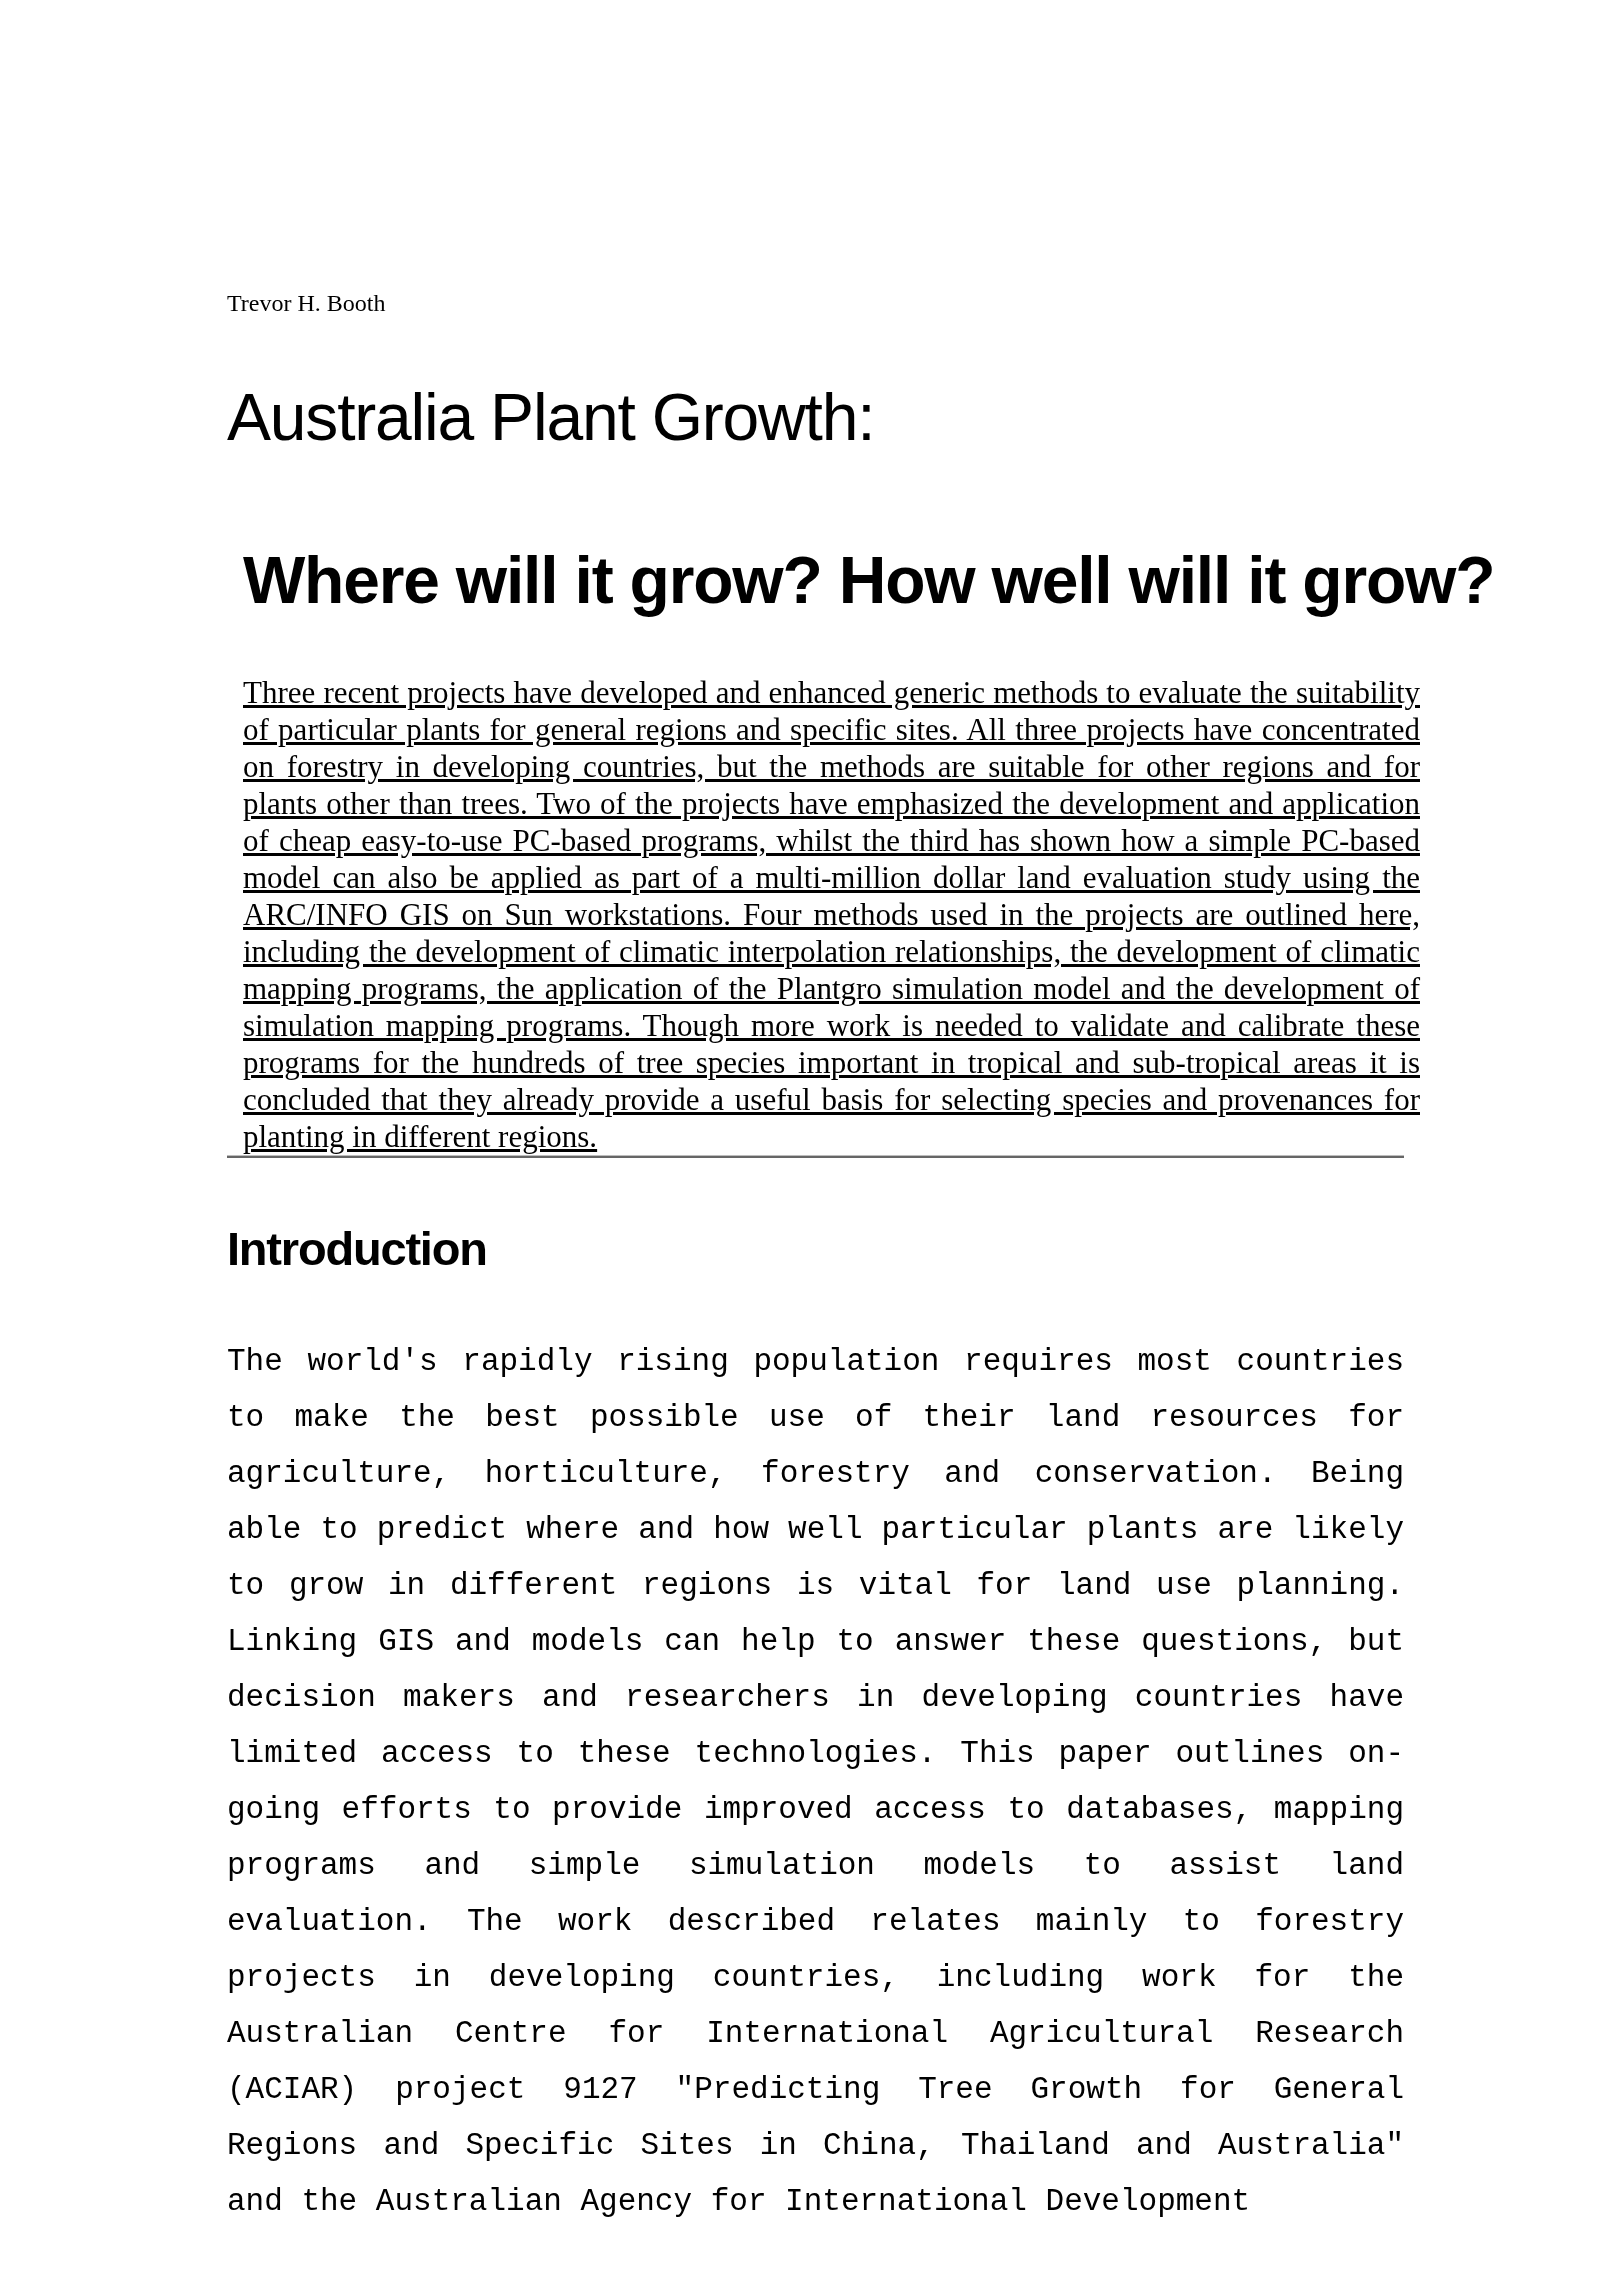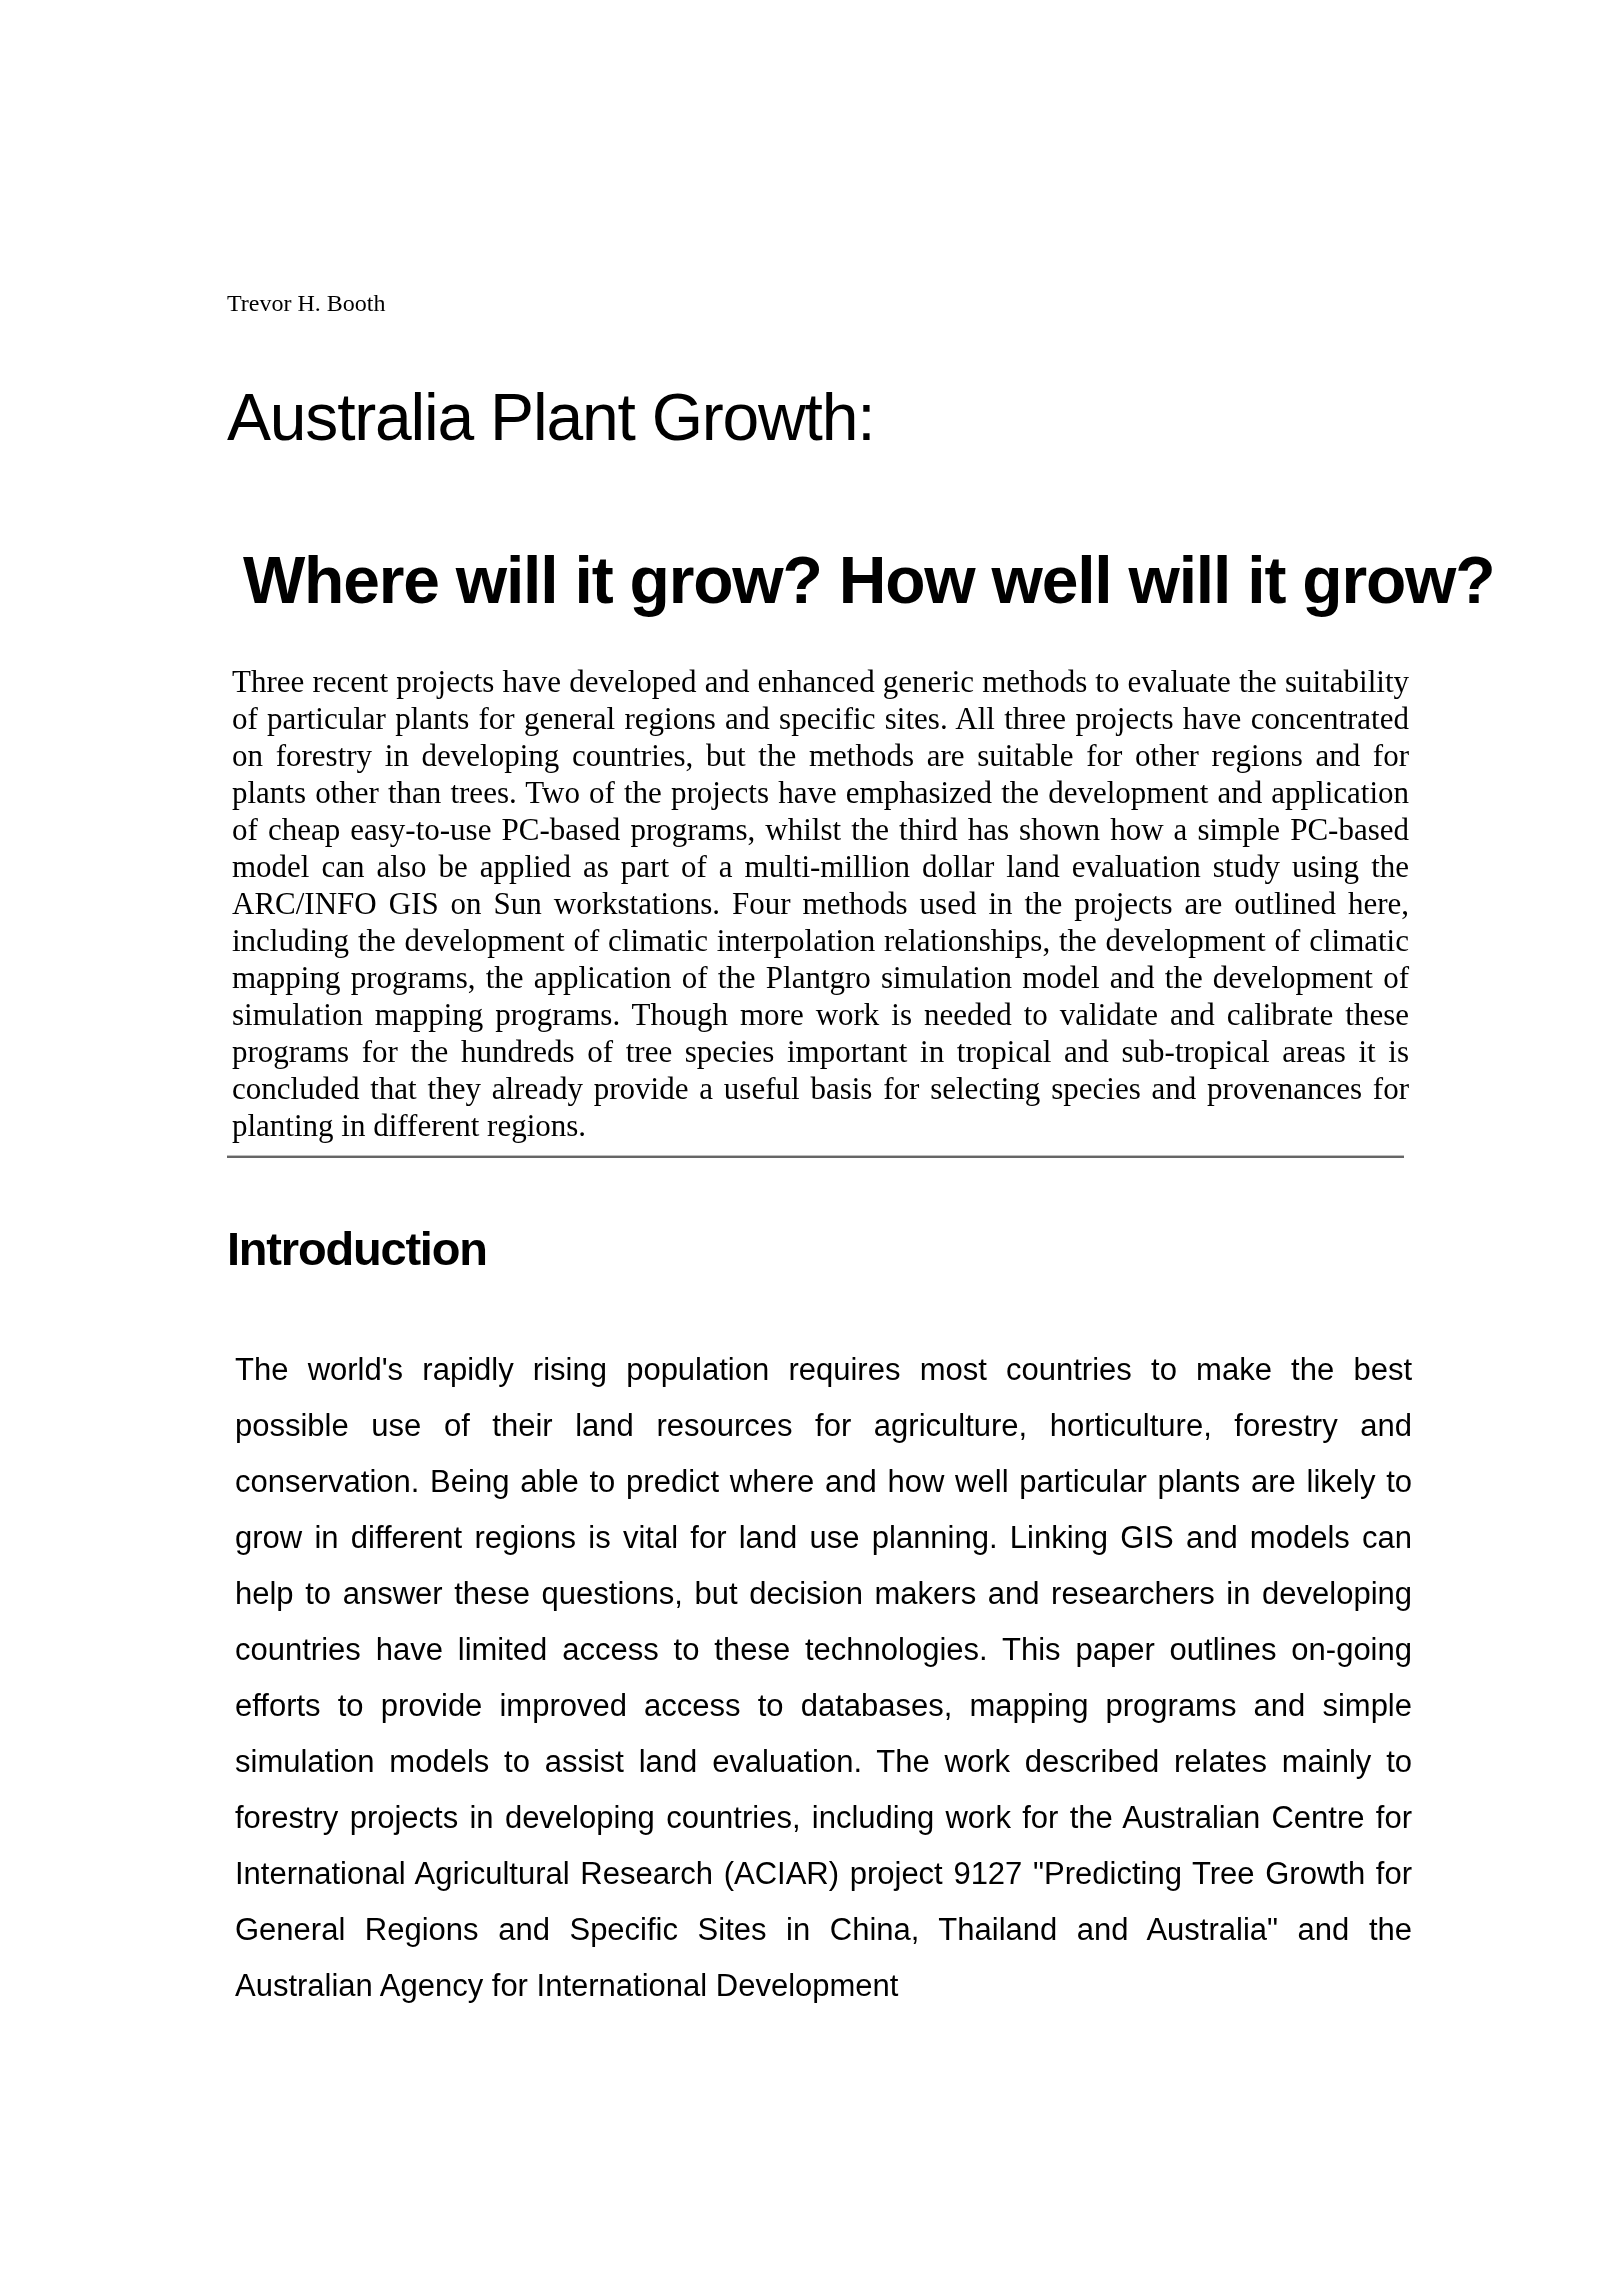--- a/index.html
+++ b/index.html
@@ -42,21 +42,22 @@
     .title-2 { top: 526px; }
     .abstract {
       position: absolute;
       left: 0;
       top: 658px;
       width: 1177px;
       font-family: "Liberation Serif", serif;
       font-size: 31px;
       line-height: 37px;
       text-align: justify;
-      margin: 5px;
+      margin: 16px;
+      text-decoration: underline;
     }
     .rule {
       position: absolute;
       left: 0;
       top: 1155px;
       width: 1177px;
       height: 3.2px;
       background: #666666;
       border-top: 0.8px solid #bdbdbd;
       box-sizing: border-box;
@@ -71,25 +72,25 @@
       letter-spacing: -1.2px;
       white-space: nowrap;
       margin: 0;
       font-weight: bold;
     }
     .intro {
       position: absolute;
       left: 0;
       top: 1334px;
       width: 1177px;
-      font-family: Liberation Sans, sans-serif;
+      font-family: Liberation Mono, monospace;
       font-size: 31px;
       line-height: 56px;
       text-align: justify;
-      margin: 8px;
+      margin: 0;
     }
   </style>
 </head>
 <body>
 
 <div class="page">
   <div class="author">Trevor H. Booth</div>
 
   <h1 class="title title-1" style="margin:0;font-weight:normal;">Australia Plant Growth:</h1>
   <h1 class="title title-2" style="margin:16px;font-weight:bold;">Where will it grow? How well will it grow?</h1>

